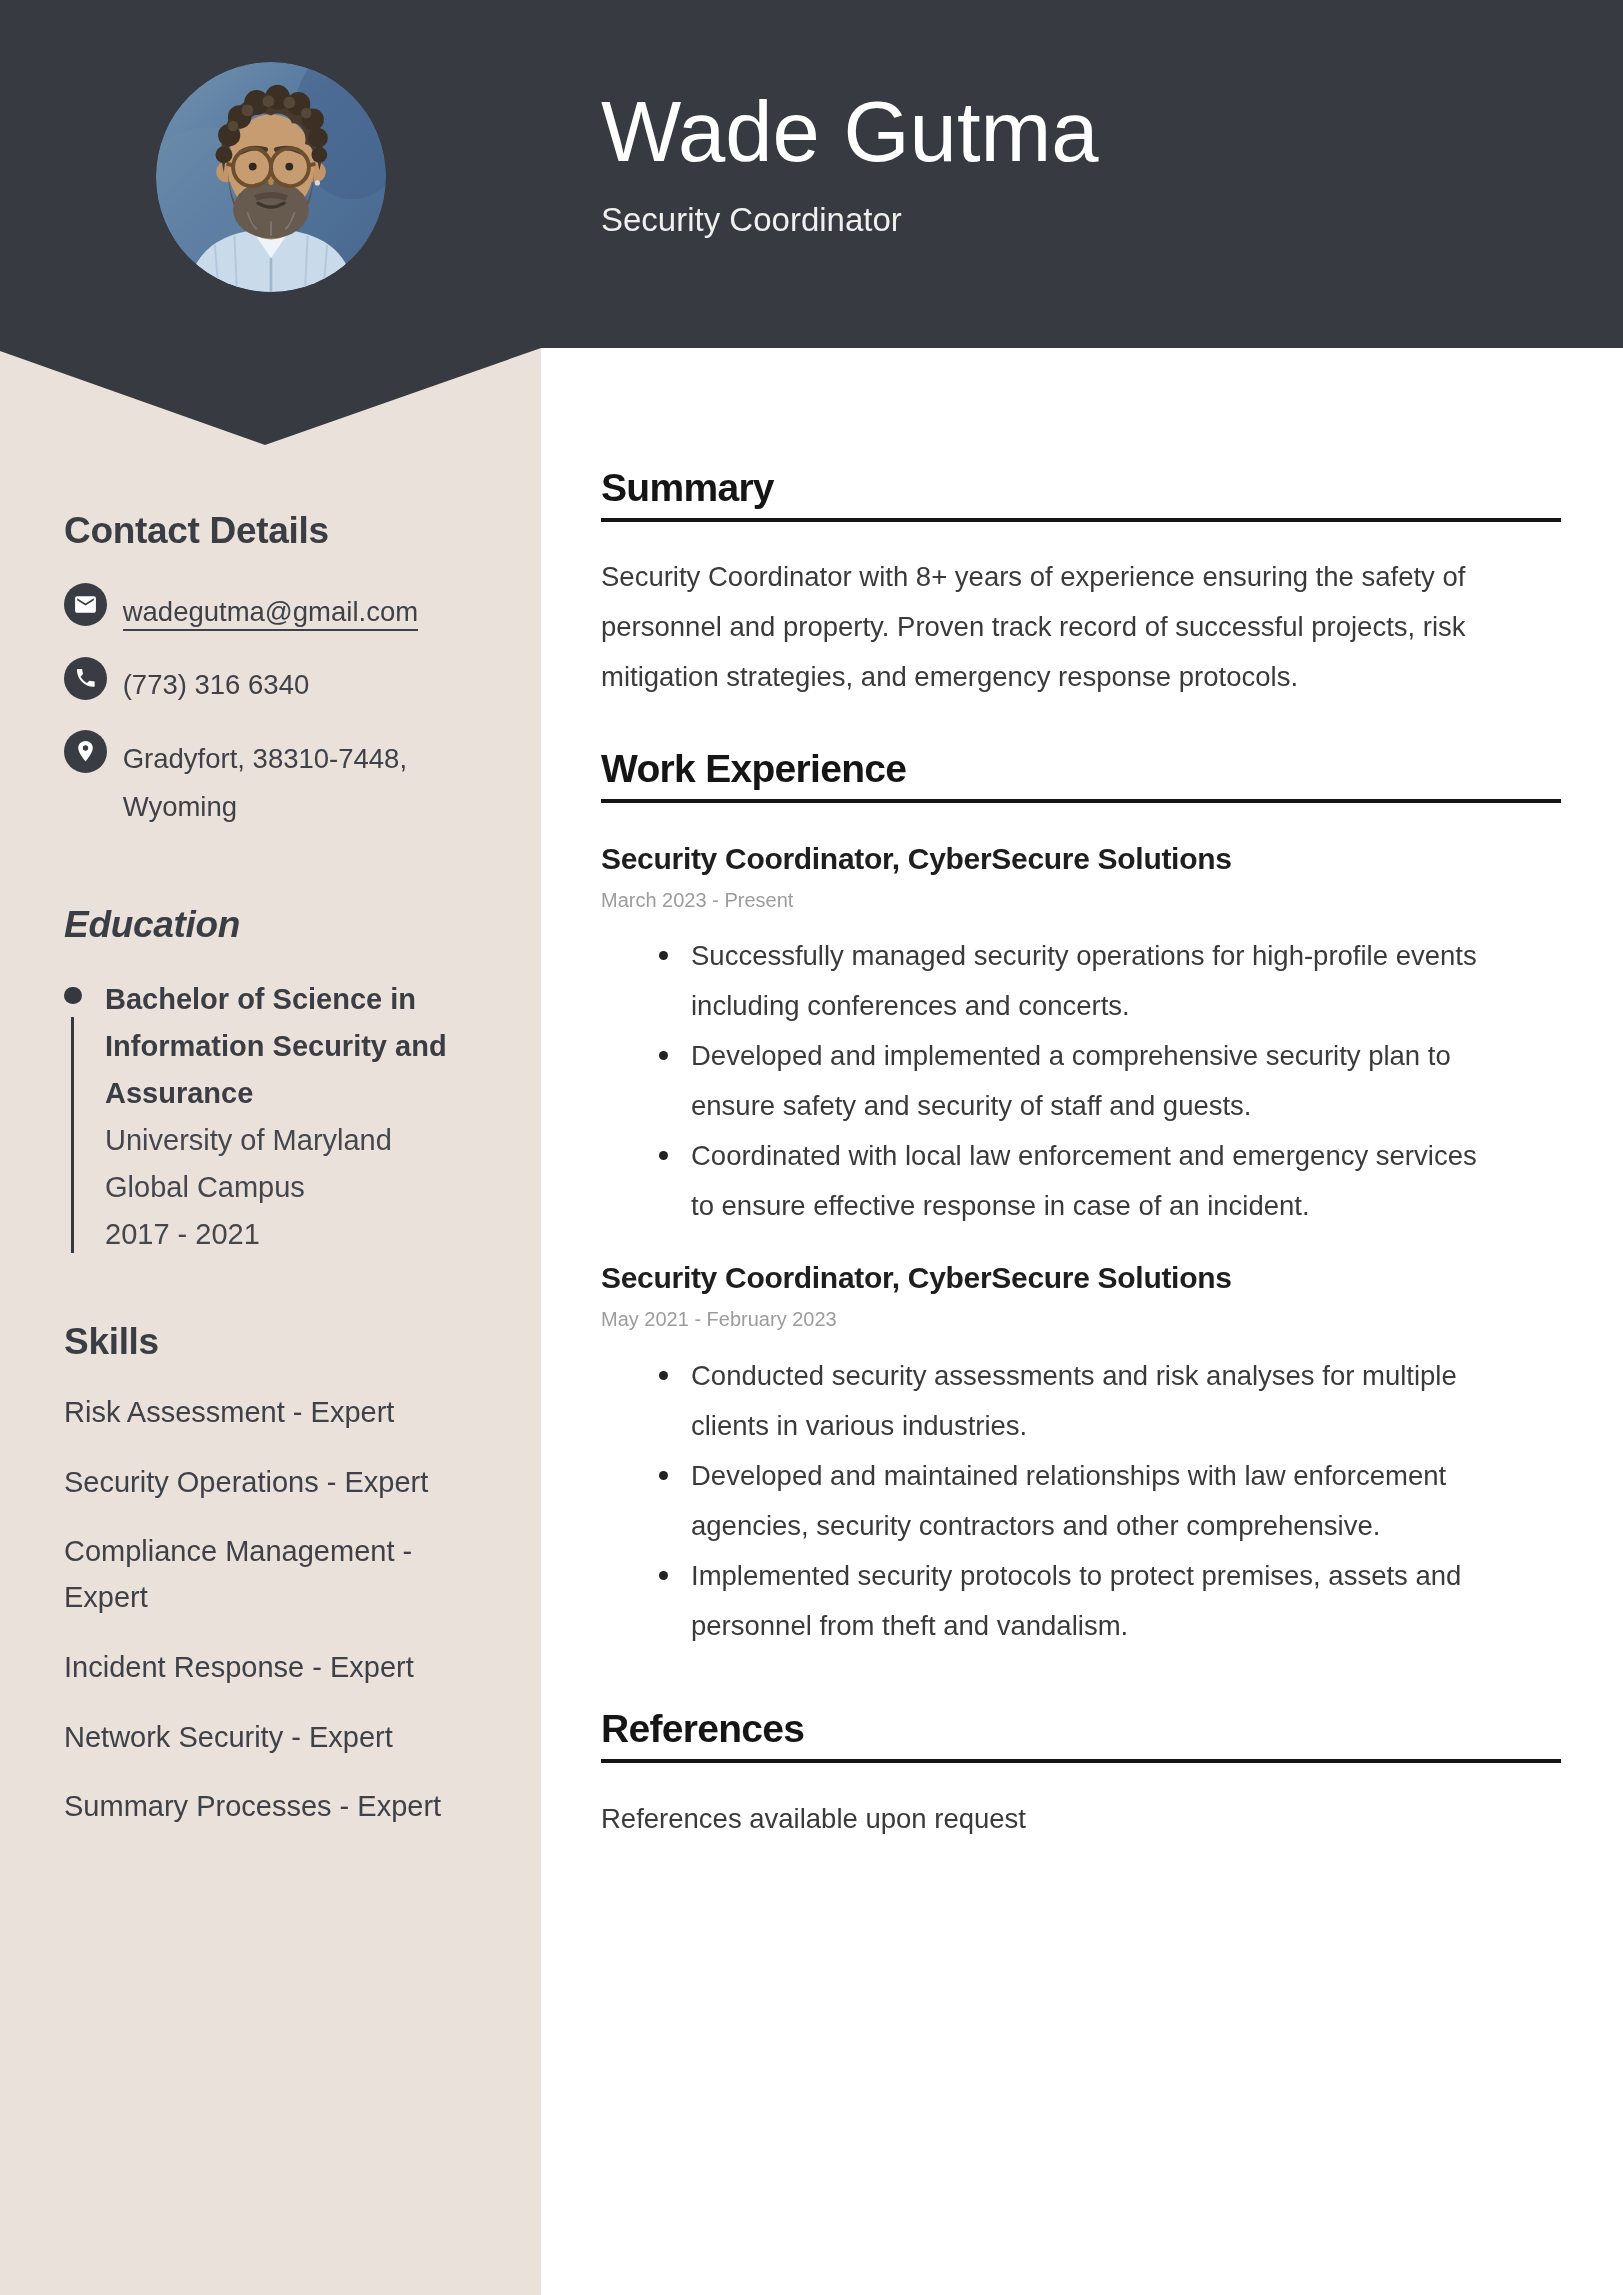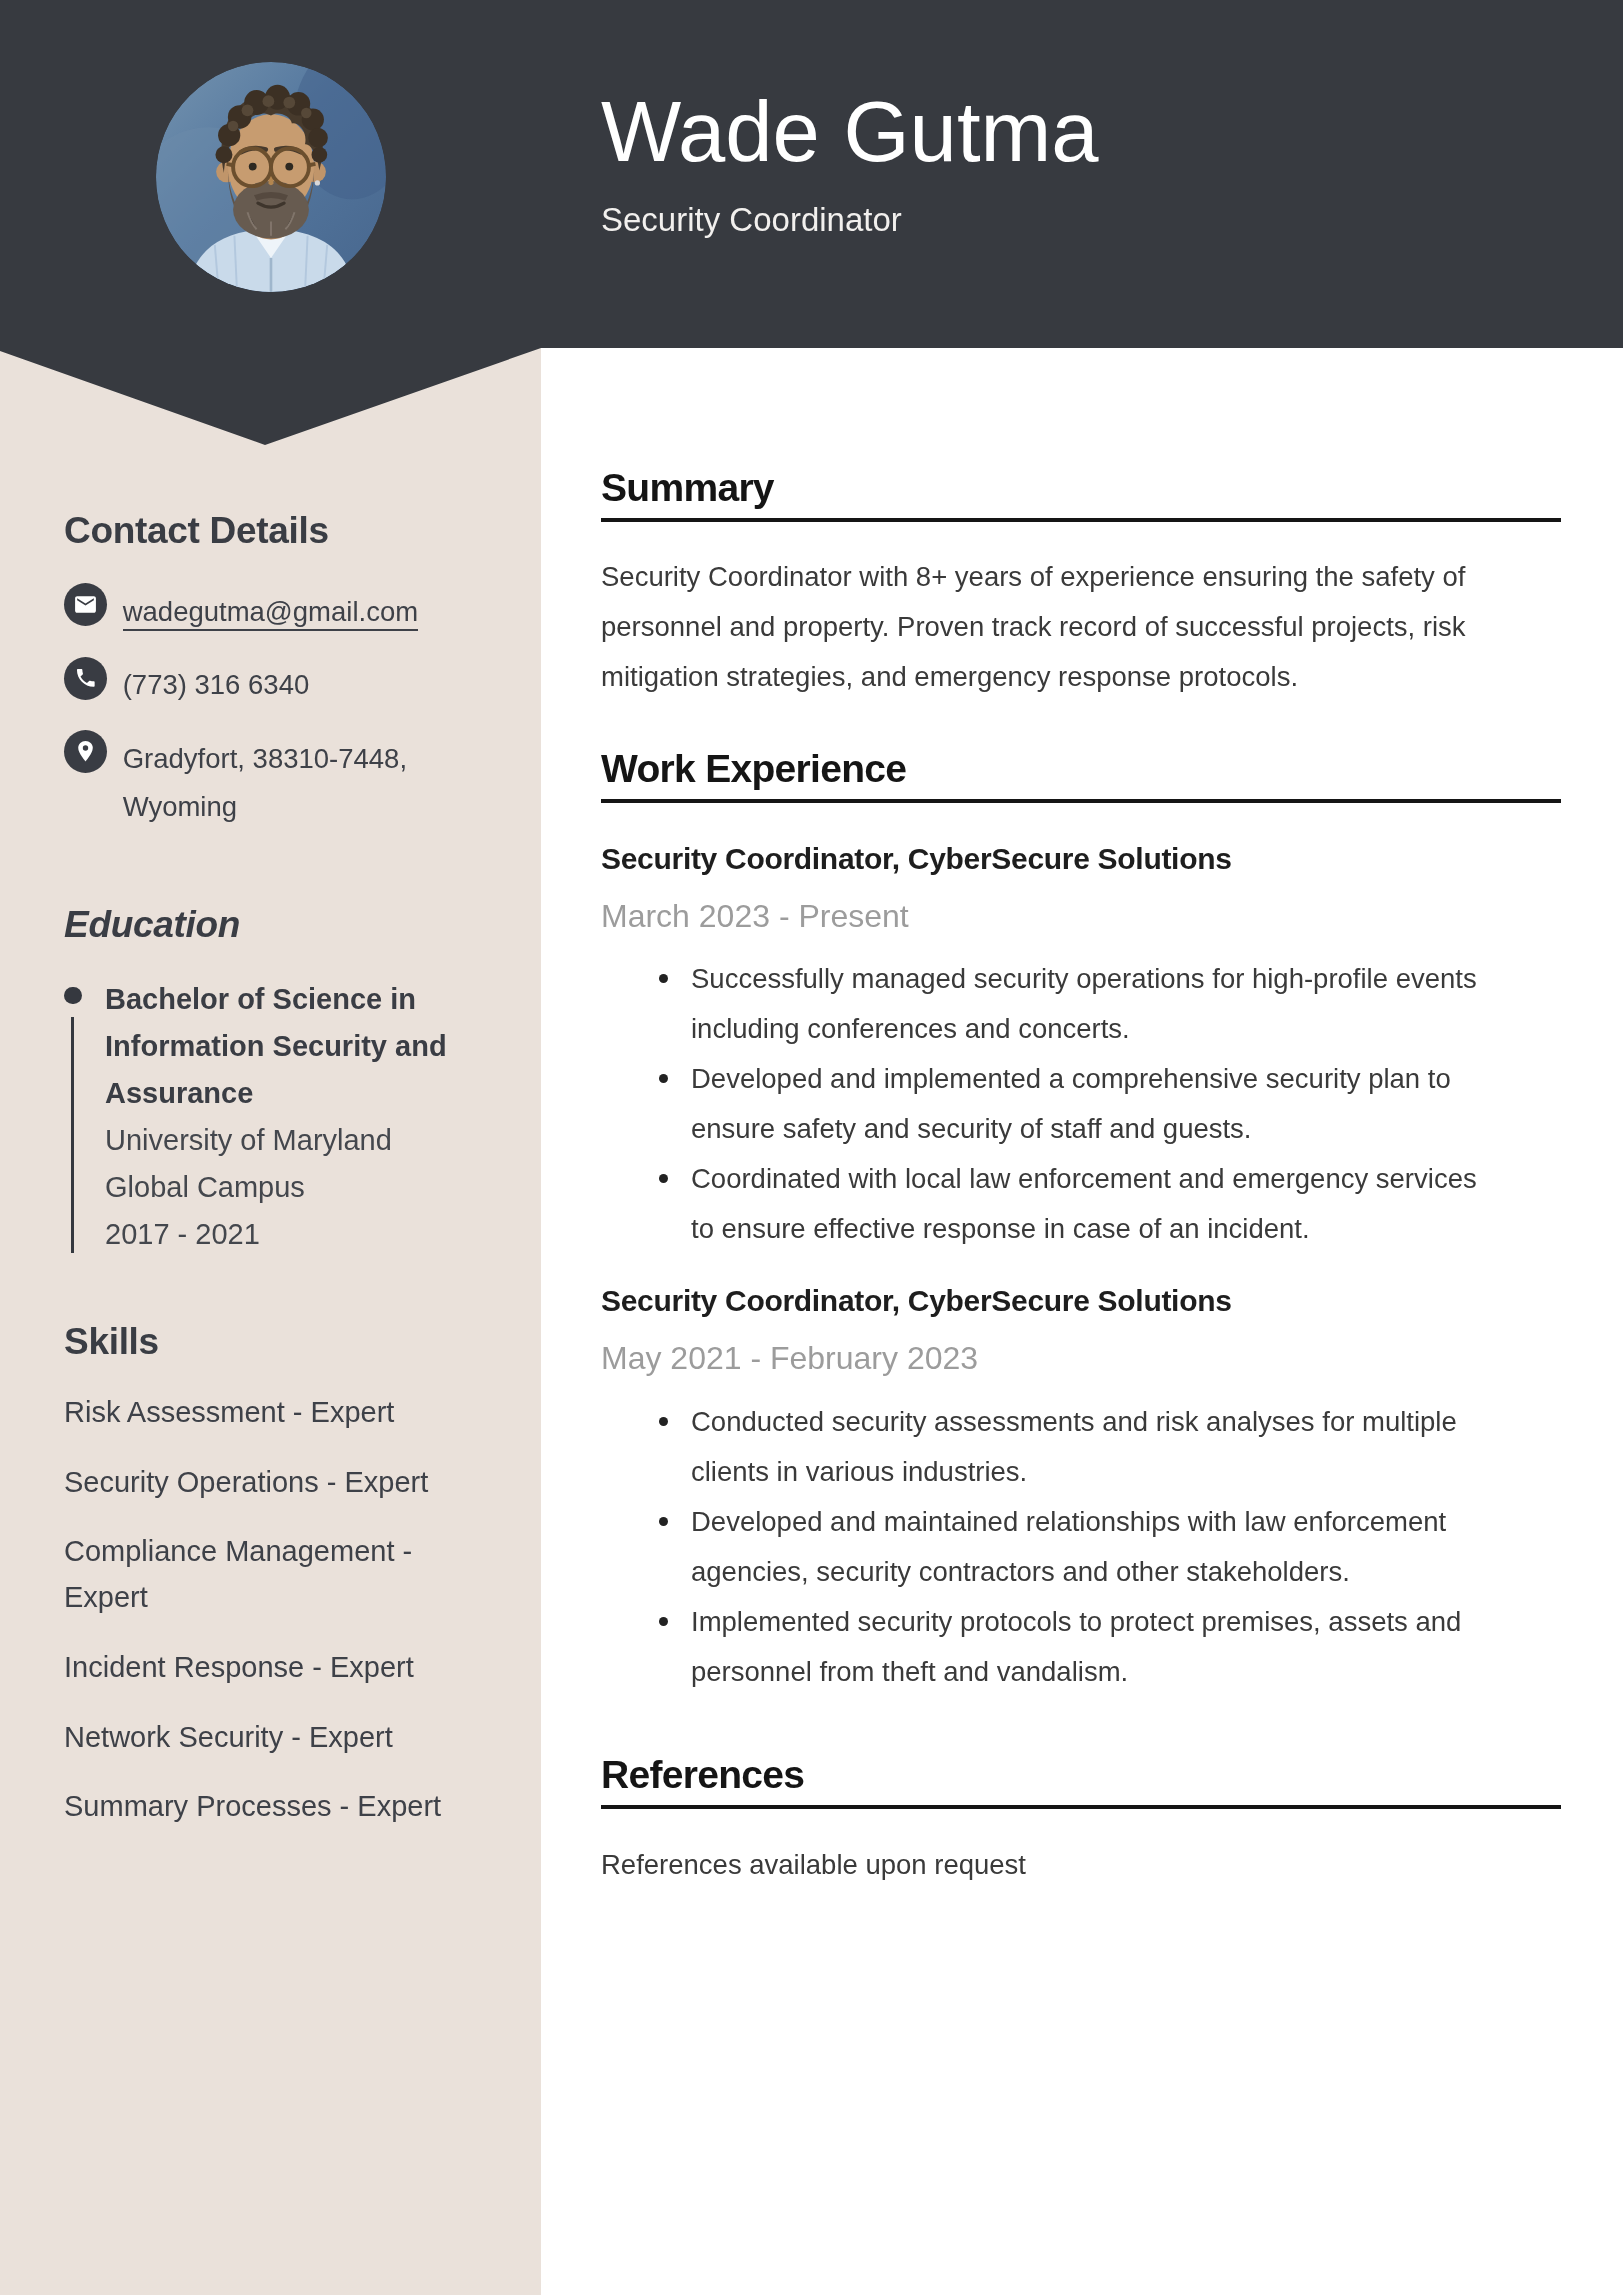--- a/index.html
+++ b/index.html
@@ -88,21 +88,21 @@
   .rule { width:960px; height:3.9px; background:#151515; margin-top:7.9px; }
 
   .summary-text {
     margin-top:30px; font-size:27.5px; color:#3A3A3A; line-height:50px; width:960px;
   }
 
   .exp-heading { margin-top:45px; }
   .job { margin-top:39px; }
   .job + .job { margin-top:30px; }
   .job-title { font-size:30px; font-weight:700; color:#1E1E1E; letter-spacing:-0.3px; }
-  .job-dates { margin-top:22px; font-size:32px; color:#9C9C9C; }
+  .job-dates { margin-top:13px; font-size:20px; color:#9C9C9C; }
   .bullets { margin-top:19.6px; list-style:none; }
   .bullets li {
     position:relative; width:886px; padding-left:90px;
     font-size:27.5px; color:#3A3A3A; line-height:50px;
   }
   .bullets li::before {
     content:""; position:absolute; left:58px; top:20px;
     width:9.2px; height:9.2px; border-radius:50%; background:#222222;
   }
 
@@ -280,21 +280,21 @@
       <li>Developed and implemented a comprehensive security plan to ensure safety and security of staff and guests.</li>
       <li>Coordinated with local law enforcement and emergency services to ensure effective response in case of an incident.</li>
     </ul>
   </div>
 
   <div class="job">
     <div class="job-title">Security Coordinator, CyberSecure Solutions</div>
     <div class="job-dates">May 2021 - February 2023</div>
     <ul class="bullets">
       <li>Conducted security assessments and risk analyses for multiple clients in various industries.</li>
-      <li>Developed and maintained relationships with law enforcement agencies, security contractors and other stakeholders.</li>
+      <li>Developed and maintained relationships with law enforcement agencies, security contractors and other comprehensive.</li>
       <li>Implemented security protocols to protect premises, assets and personnel from theft and vandalism.</li>
     </ul>
   </div>
 
   <div class="main-heading refs-heading">References</div>
   <div class="rule"></div>
   <p class="refs-text">References available upon request</p>
 
 </div>
 

